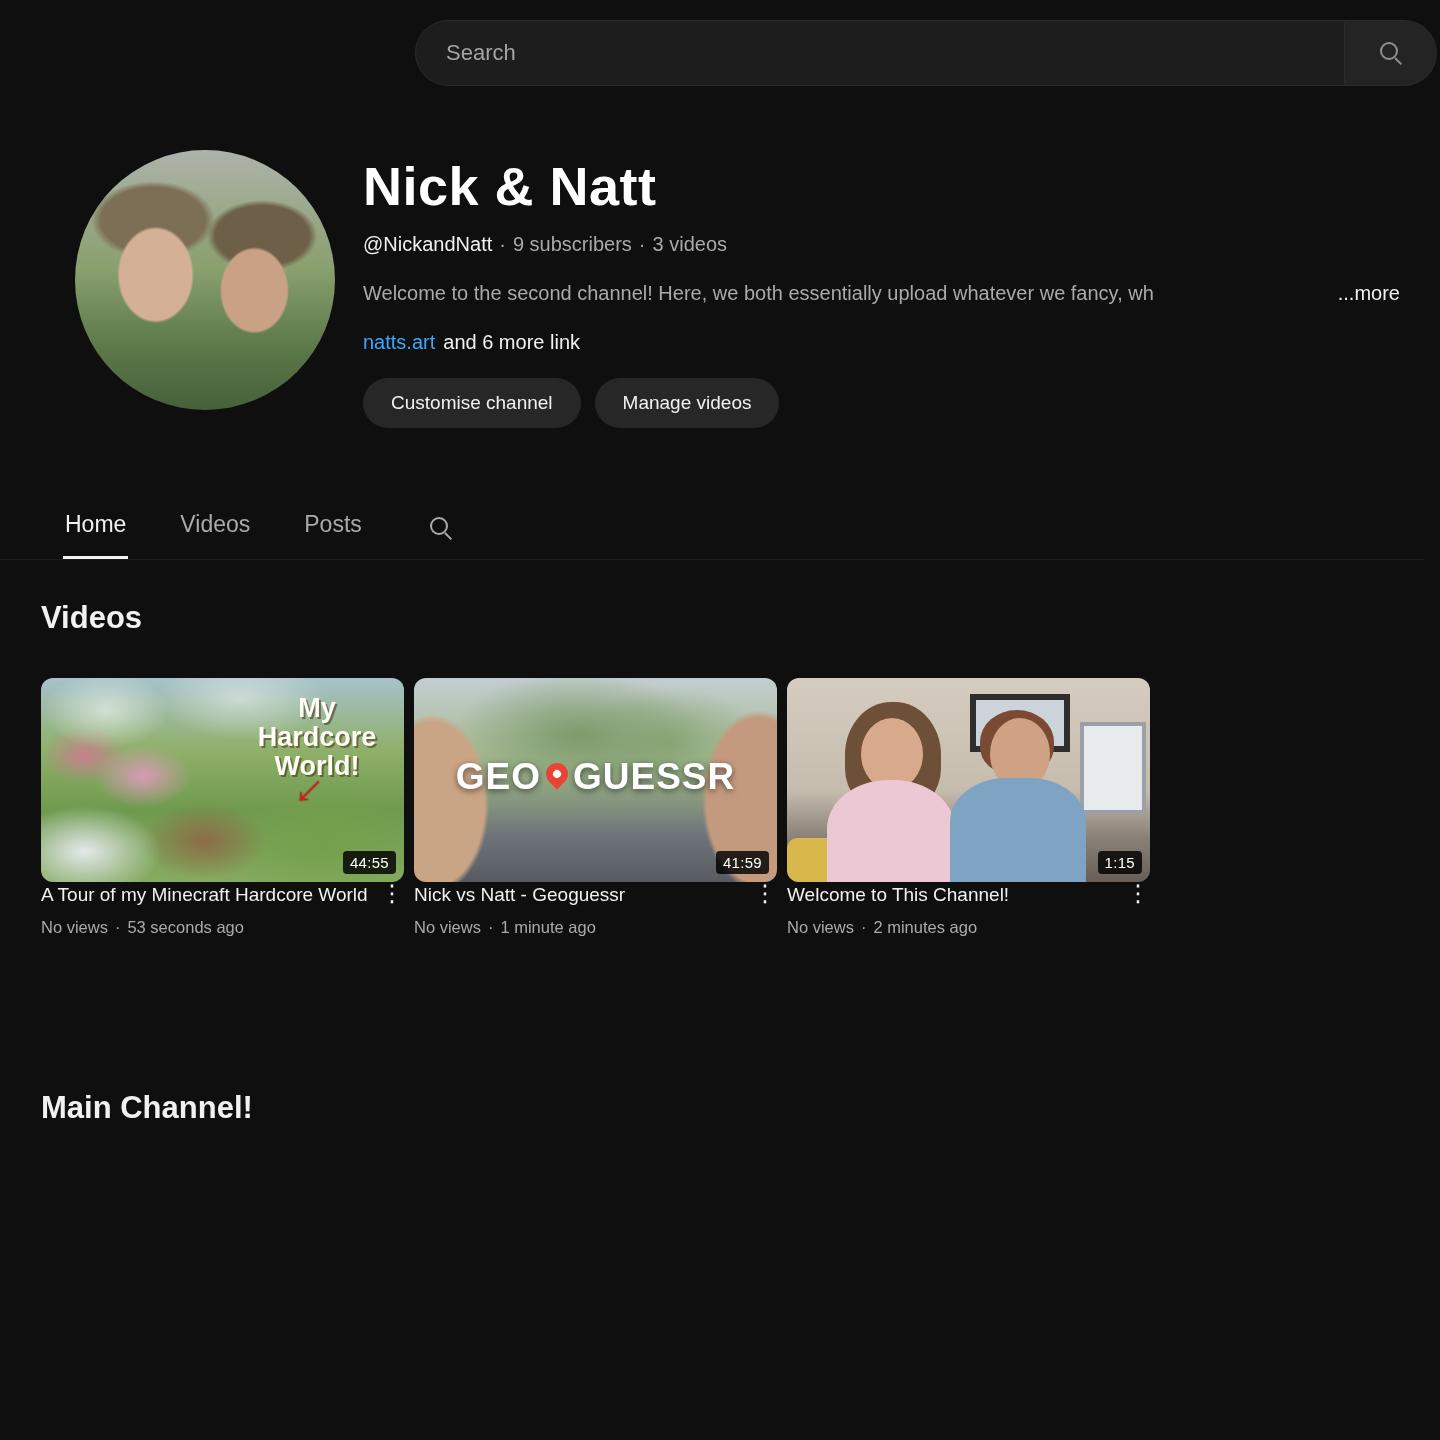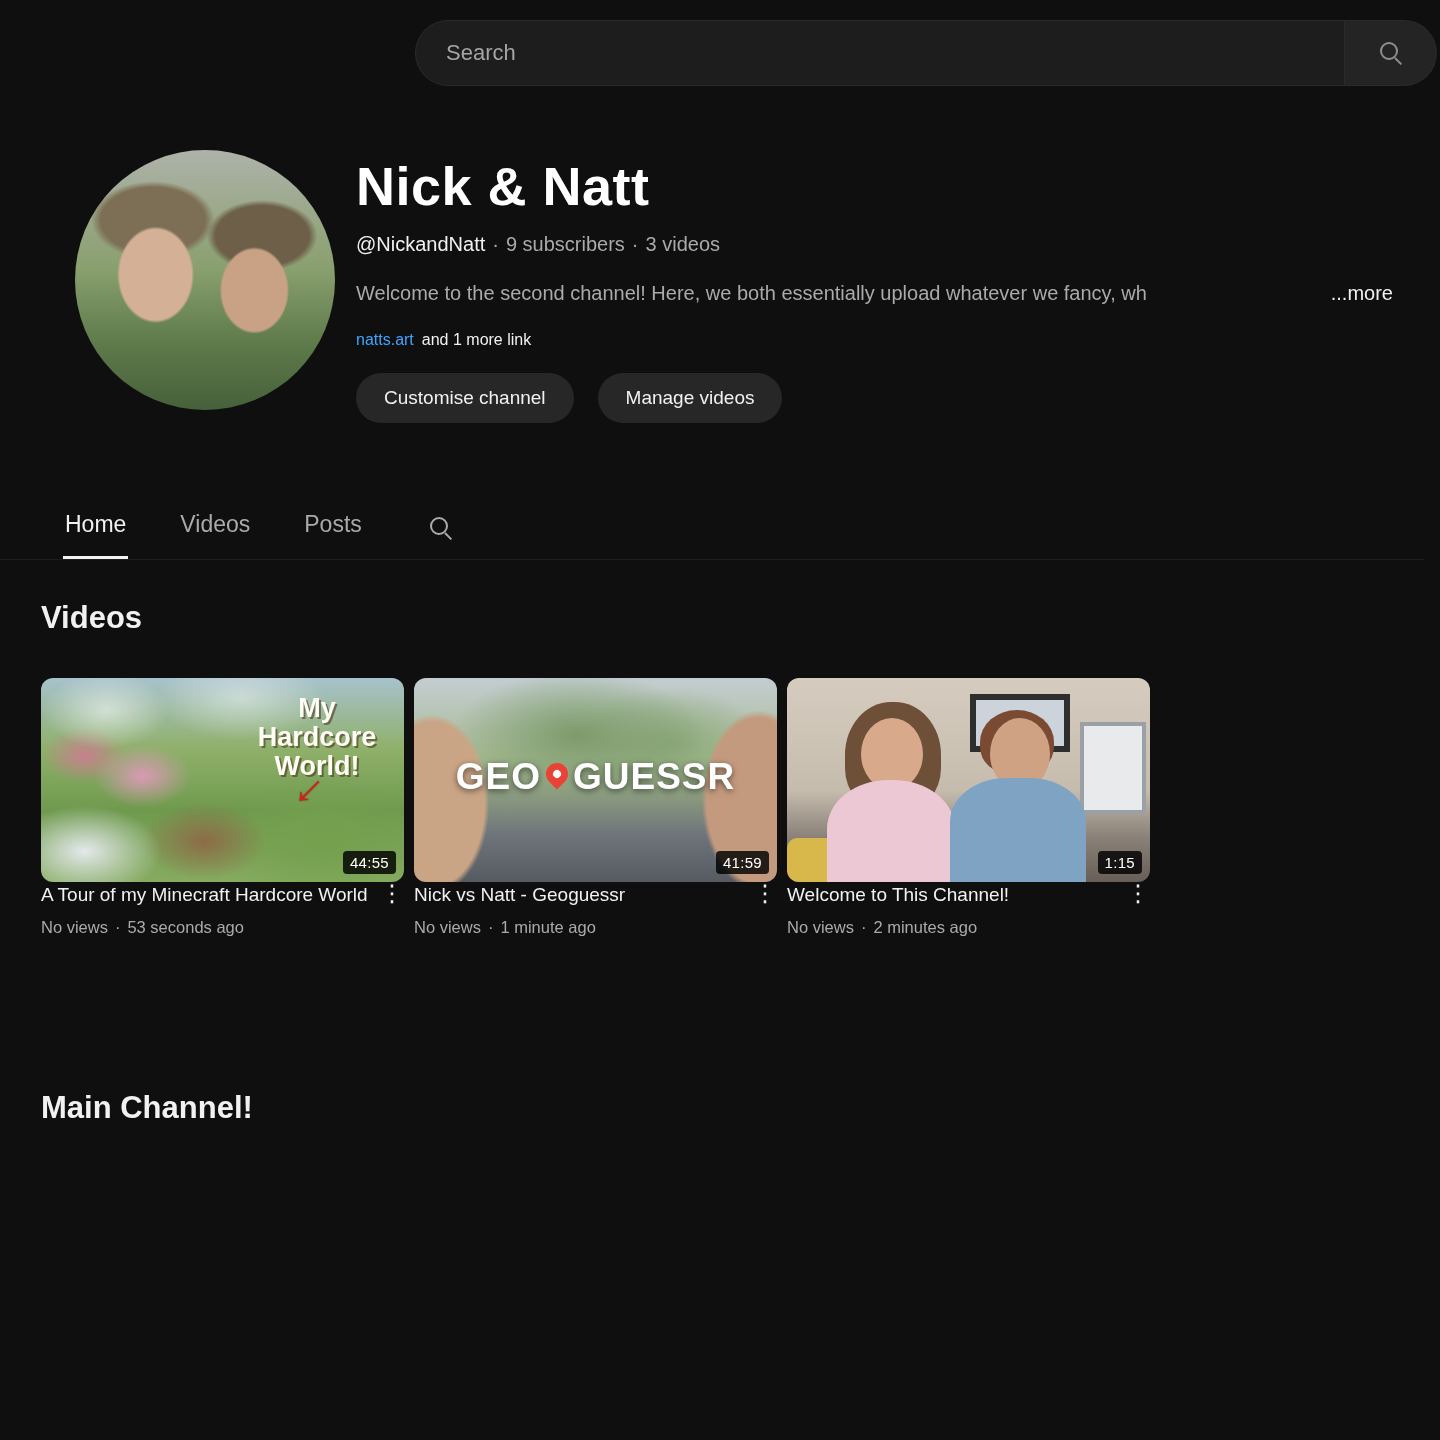--- a/index.html
+++ b/index.html
@@ -34,33 +34,33 @@
   .channel-header { position:absolute; top:150px; left:75px; right:36px; display:flex; }
   .avatar-big {
     width:260px; height:260px; border-radius:50%; flex:none; overflow:hidden;
     background:
       radial-gradient(62px 78px at 31% 48%, #d4b096 58%, rgba(0,0,0,0) 62%),
       radial-gradient(56px 70px at 69% 54%, #c9a184 58%, rgba(0,0,0,0) 62%),
       radial-gradient(95px 60px at 30% 27%, #7d6f55 55%, rgba(0,0,0,0) 65%),
       radial-gradient(85px 55px at 72% 33%, #6d5f48 55%, rgba(0,0,0,0) 65%),
       linear-gradient(180deg, #aeb2a9 0%, #8aa06f 45%, #5d7a4a 75%, #46603a 100%);
   }
-  .channel-info { margin-left:21px; width:1037px; }
+  .channel-info { margin-left:28px; width:1037px; }
   .channel-name { margin:5px 0 0 0; font-size:54px; font-weight:700; color:#ffffff; letter-spacing:0.5px; }
   .meta-line { margin-top:16px; font-size:20px; color:#aaaaaa; display:flex; gap:7px; align-items:baseline; }
   .meta-line .handle { color:#f1f1f1; font-weight:500; }
   .desc-line { margin-top:26px; font-size:20px; display:flex; align-items:baseline; width:1037px; }
   .desc-text { flex:1; color:#aaaaaa; white-space:nowrap; overflow:hidden;
     -webkit-mask-image:linear-gradient(to right, #000 82%, rgba(0,0,0,0) 99%);
     mask-image:linear-gradient(to right, #000 82%, rgba(0,0,0,0) 99%); }
   .more-label { color:#f1f1f1; font-weight:500; flex:none; cursor:pointer; }
-  .links-line { margin-top:26px; font-size:16px; display:flex; gap:8px; align-items:baseline; }
+  .links-line { margin-top:26px; font-size:20px; display:flex; gap:8px; align-items:baseline; }
   .channel-link { color:#3ea6ff; text-decoration:none; cursor:pointer; }
   .links-suffix { color:#f1f1f1; font-weight:500; cursor:pointer; }
-  .action-row { margin-top:24px; display:flex; gap:24px; }
+  .action-row { margin-top:24px; display:flex; gap:14px; }
   .pill-btn {
     height:50px; padding:0 28px; border:none; border-radius:25px; background:#272727;
     color:#f1f1f1; font-size:19px; font-weight:500; cursor:pointer;
     font-family:"Liberation Sans", sans-serif;
   }
 
   
   .tabs-bar { position:absolute; top:497px; left:0; right:16px; border-bottom:1px solid rgba(255,255,255,0.06); }
   .tabs { display:flex; align-items:flex-end; gap:50px; padding-left:63px; }
   .tab { font-size:23px; font-weight:500; color:#aaaaaa; padding:14px 2px 18px 2px;
@@ -167,21 +167,21 @@
         <span>9 subscribers</span>
         <span>·</span>
         <span>3 videos</span>
       </div>
       <div class="desc-line">
         <span class="desc-text">Welcome to the second channel! Here, we both essentially upload whatever we fancy, wh</span>
         <span class="more-label">...more</span>
       </div>
       <div class="links-line">
         <a class="channel-link">natts.art</a>
-        <span class="links-suffix">and 1 more link</span>
+        <span class="links-suffix">and 6 more link</span>
       </div>
       <div class="action-row">
         <button class="pill-btn">Customise channel</button>
         <button class="pill-btn">Manage videos</button>
       </div>
     </div>
   </section>
 
   <nav class="tabs-bar">
     <div class="tabs">

